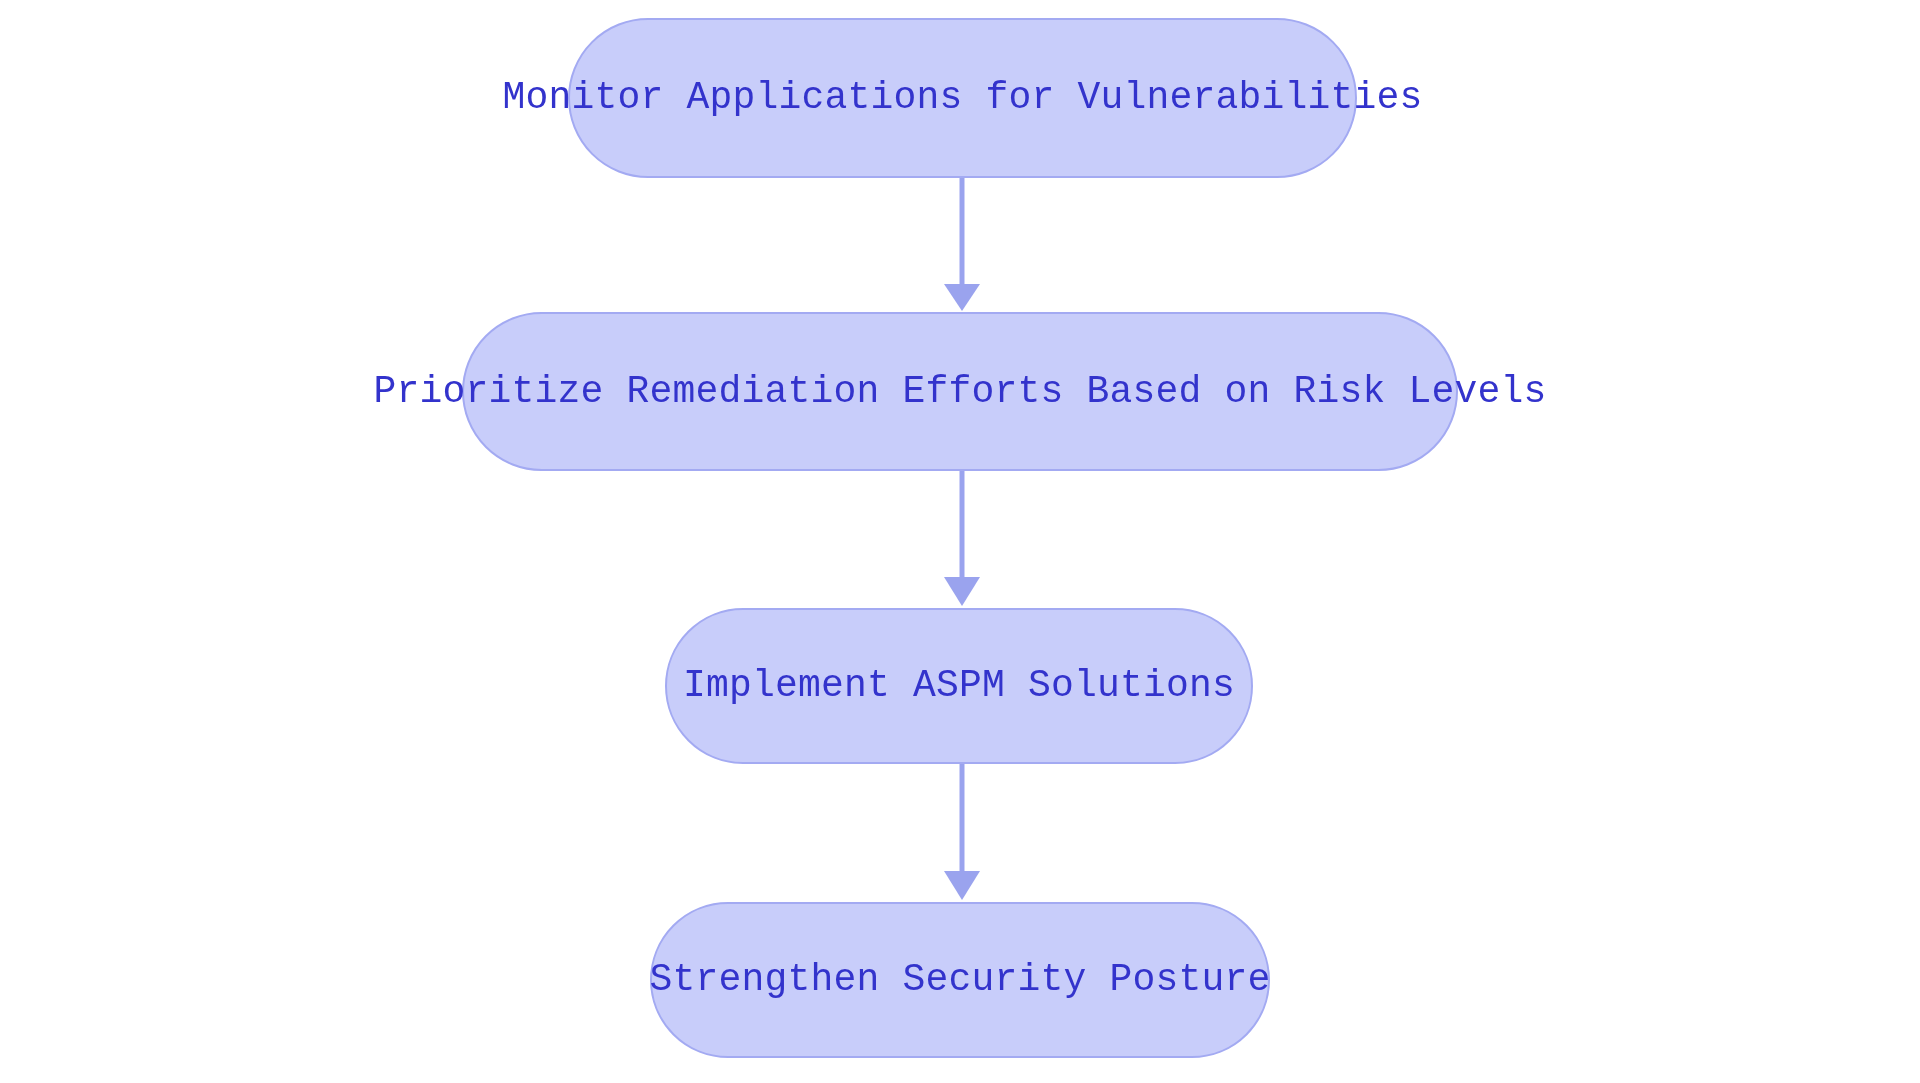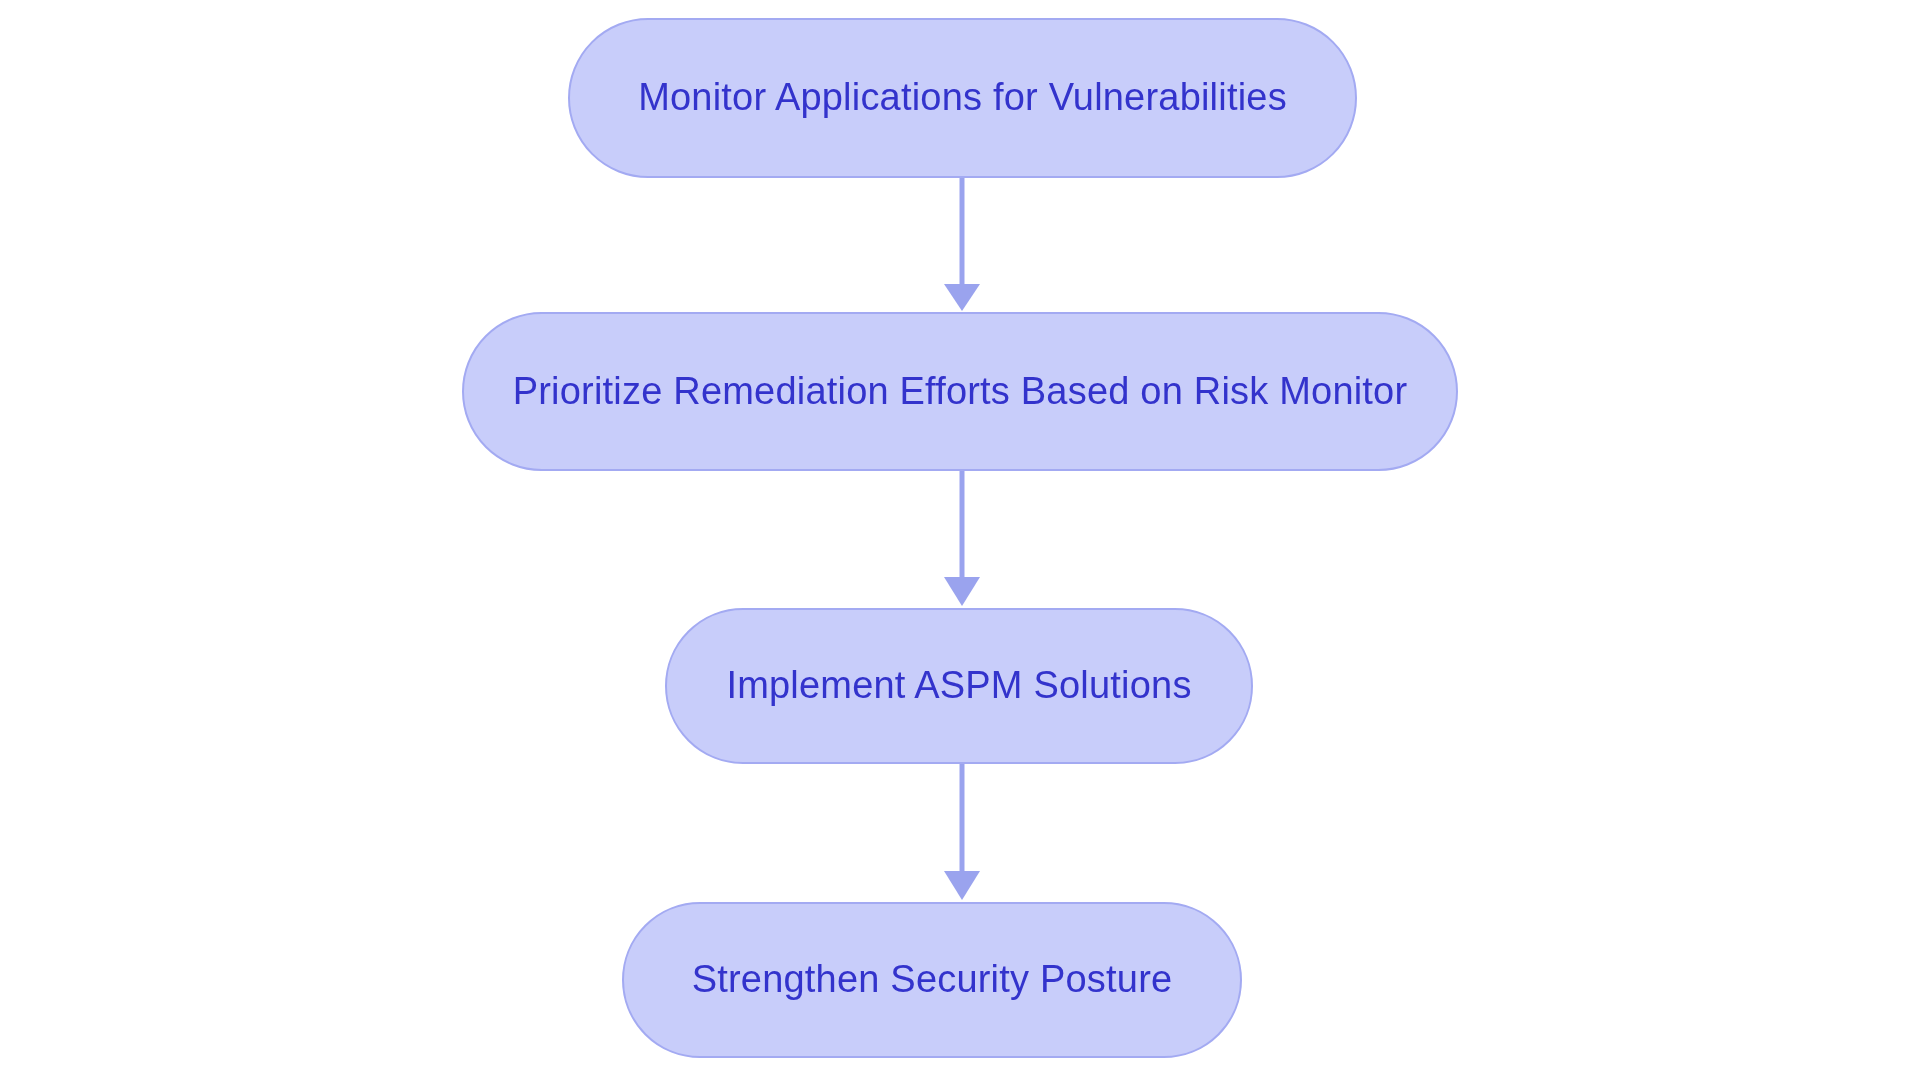--- a/index.html
+++ b/index.html
@@ -25,37 +25,38 @@
   .node {
     position: absolute;
     box-sizing: border-box;
     background: #c8cdfa;
     border: 2px solid #a3aaf2;
     border-radius: 80px;
     display: flex;
     align-items: center;
     justify-content: center;
     text-align: center;
+    font-family: Liberation Mono, monospace;
   }
 
   .node-label {
     color: #3333cc;
     font-size: 38px;
     font-weight: 400;
     line-height: 1.15;
     letter-spacing: 0.2px;
     white-space: nowrap;
     padding: 0 26px;
   }
 
   
   #node-0 { left: 568px;  top: 18px;   width: 789px;  height: 160px; }
   #node-1 { left: 462px;  top: 312px;  width: 996px;  height: 159px; }
   #node-2 { left: 665px;  top: 608px;  width: 588px;  height: 156px; text-align: right; }
-  #node-3 { left: 622px;  top: 902px;  width: 620px;  height: 156px; }
+  #node-3 { left: 650px;  top: 902px;  width: 620px;  height: 156px; }
 
   
   .connector {
     position: absolute;
     left: 0;
     top: 0;
     width: 1920px;
     height: 1083px;
     pointer-events: none;
   }
@@ -90,21 +91,21 @@
       <line class="edge-line" x1="962" y1="764" x2="962" y2="872"></line>
       <polygon class="edge-head" points="944,871 980,871 962,900"></polygon>
     </g>
   </svg>
 
   <div class="node" id="node-0">
     <span class="node-label">Monitor Applications for Vulnerabilities</span>
   </div>
 
   <div class="node" id="node-1">
-    <span class="node-label">Prioritize Remediation Efforts Based on Risk Monitor</span>
+    <span class="node-label">Prioritize Remediation Efforts Based on Risk Levels</span>
   </div>
 
   <div class="node" id="node-2">
     <span class="node-label">Implement ASPM Solutions</span>
   </div>
 
   <div class="node" id="node-3">
     <span class="node-label">Strengthen Security Posture</span>
   </div>
 

